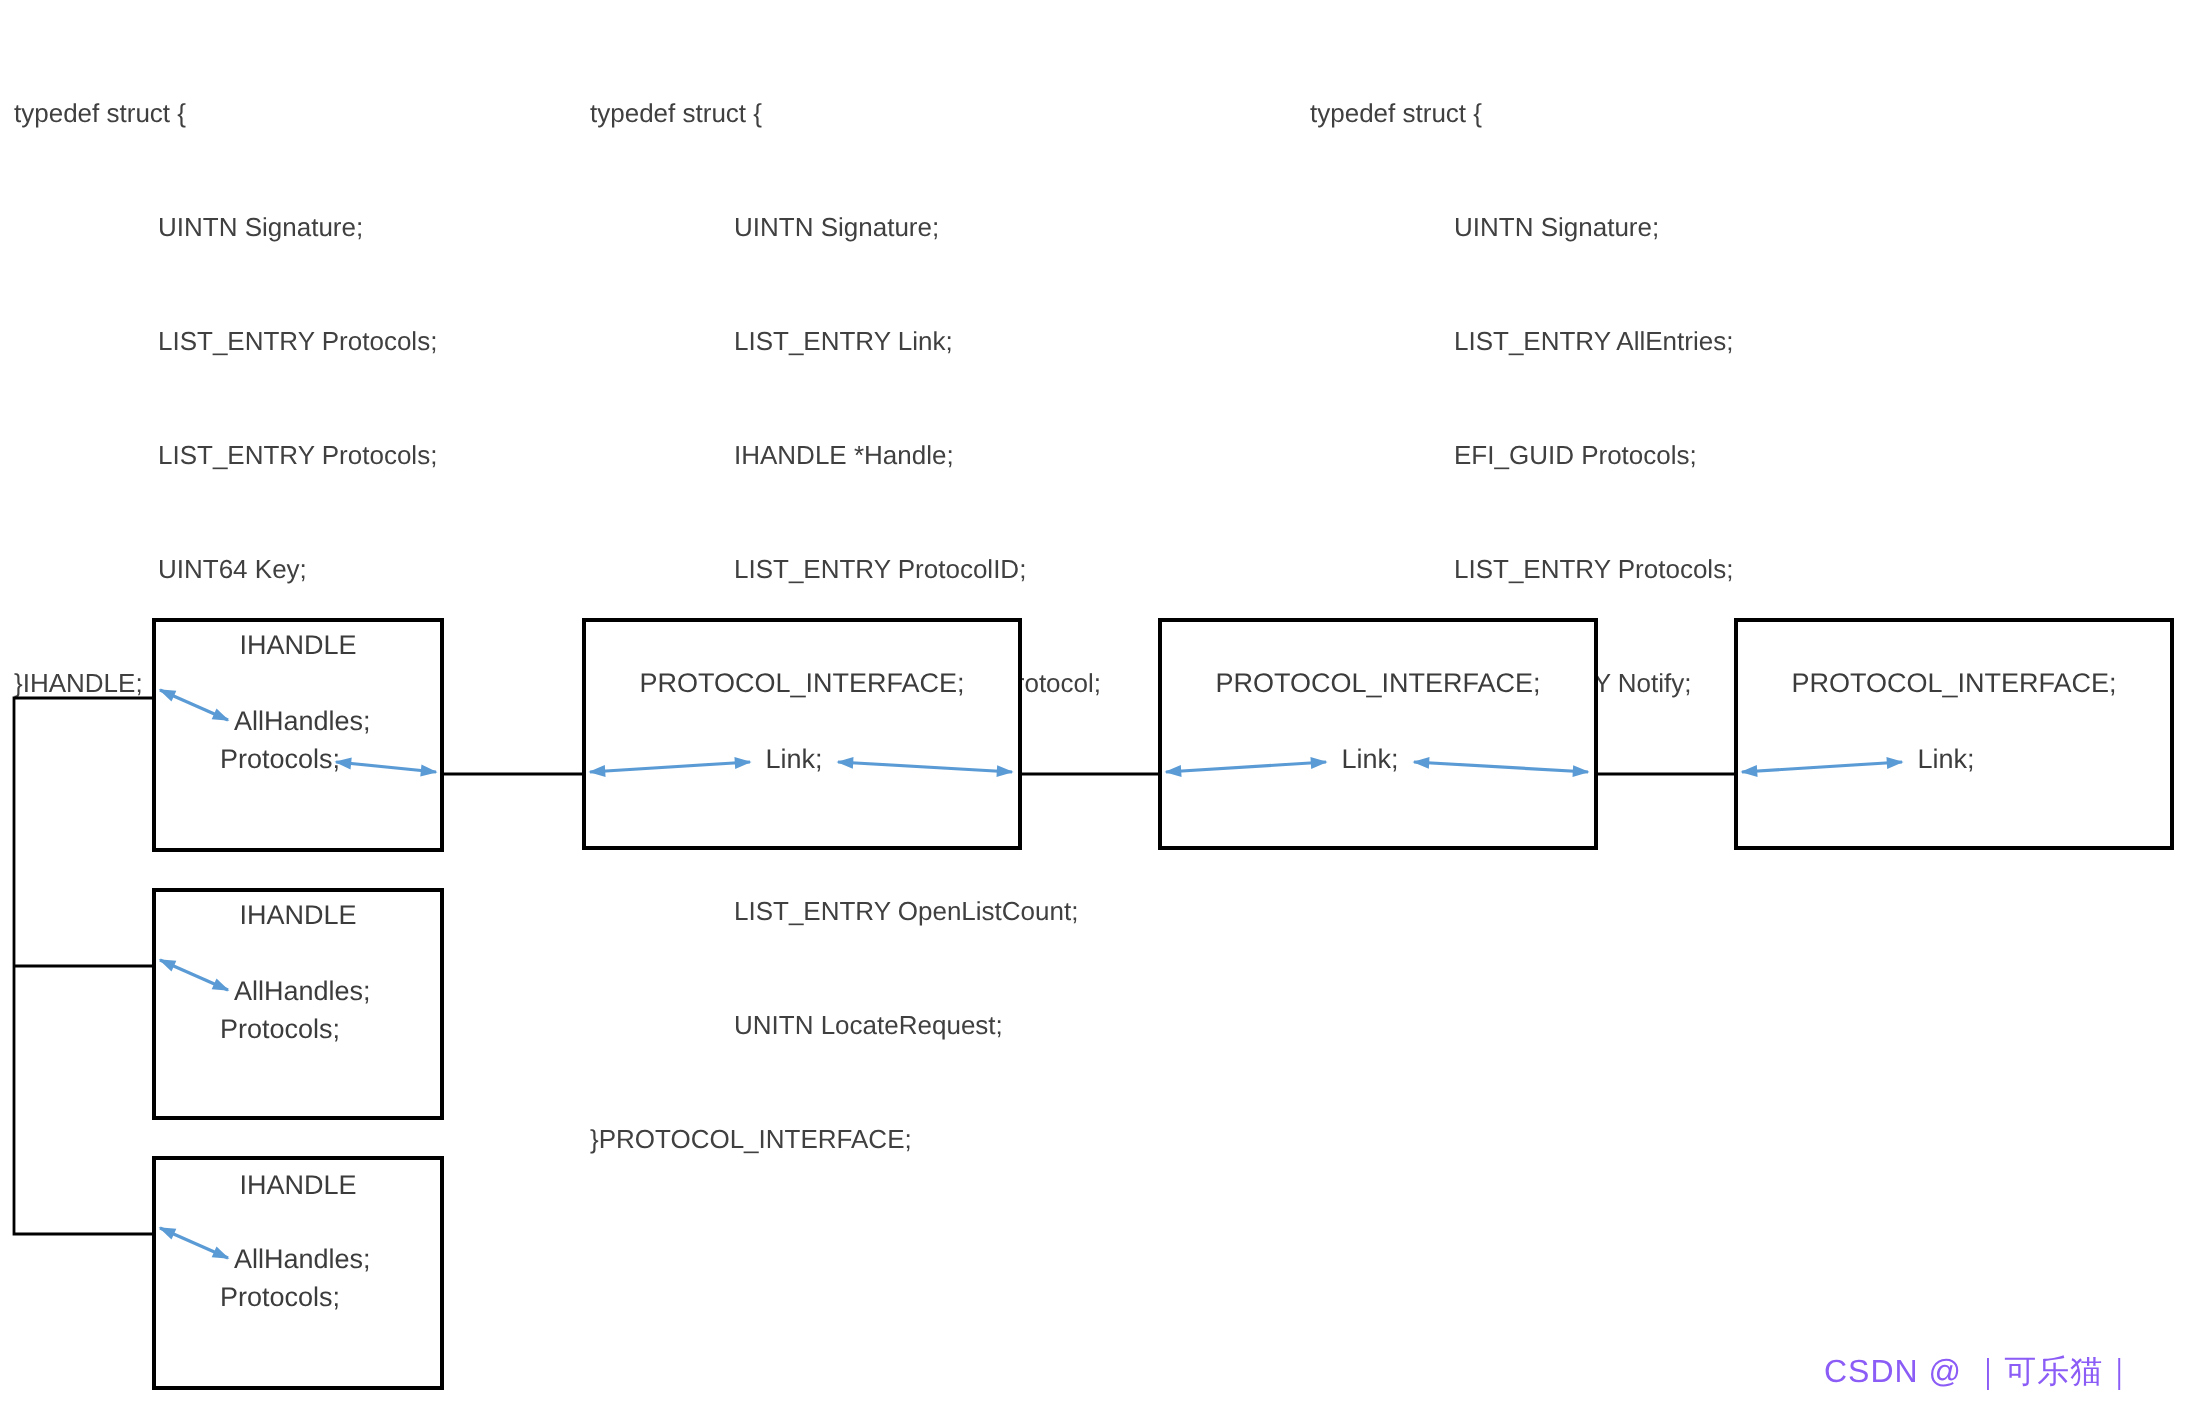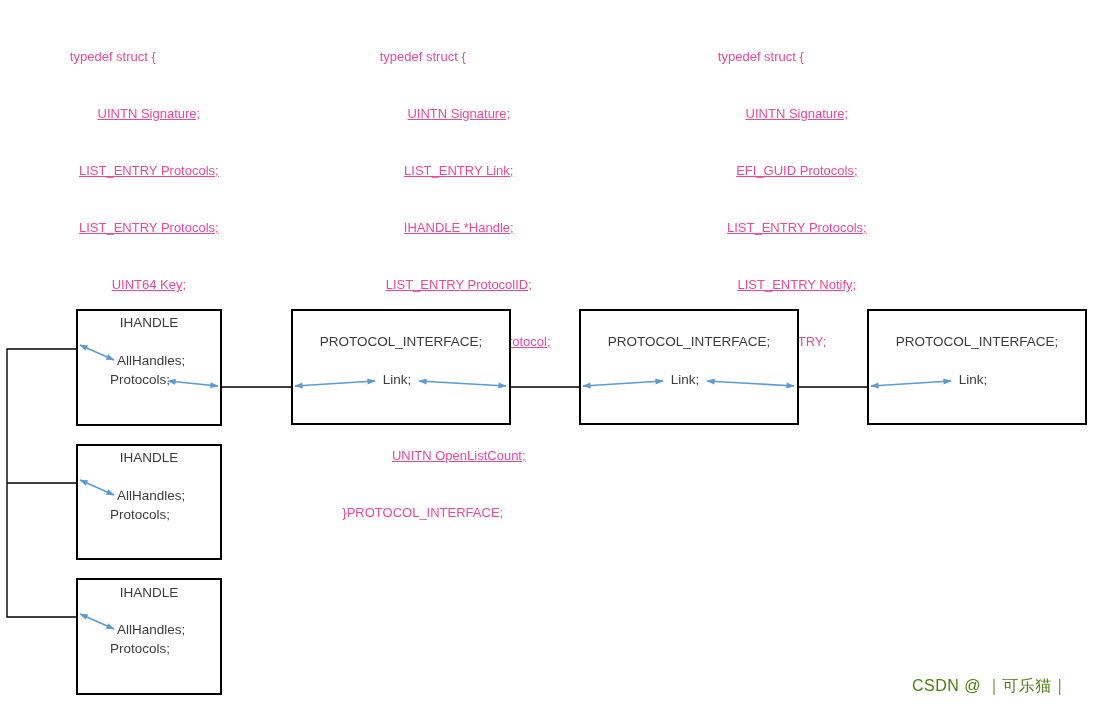--- a/index.html
+++ b/index.html
@@ -8,41 +8,40 @@
     font-family: "Liberation Sans", "DejaVu Sans", sans-serif;
   }
   .stage {
     position: relative;
     width: 1093px; height: 706px;
     background: #ffffff;
     overflow: hidden;
   }
   .code-block {
     position: absolute;
-    color: #ec4899;
+    color: #404040;
     font-size: 13px;
     line-height: 19px;
     white-space: pre;
-    text-align: center;
   }
   .code-line { height: 19px; }
-  .code-line.indent { padding-left: 72px; text-decoration: underline; }
+  .code-line.indent { padding-left: 72px; }
   .diagram-svg {
     position: absolute;
     left: 0; top: 295px;
   }
   .box-rect { fill: #ffffff; stroke: #000000; stroke-width: 2; }
   .black-line { stroke: #000000; stroke-width: 1.4; fill: none; }
   .blue-arrow { stroke: #5b9bd5; stroke-width: 1.6; fill: none; }
   .svg-text { fill: #3c3c3c; font-size: 13.5px; font-family: "Liberation Sans", "DejaVu Sans", sans-serif; }
   .watermark {
     position: absolute;
     left: 912px; top: 676px;
     width: 170px;
-    color: #4d7c0f;
+    color: #8b5cf6;
     font-size: 16px;
     letter-spacing: 0.5px;
     white-space: nowrap;
   }
 </style>
 </head>
 <body>
 
 <div class="stage">
 
@@ -56,27 +55,29 @@
   </div>
 
   <div class="code-block" style="left:295px; top:9px;">
     <div class="code-line">typedef struct {</div>
     <div class="code-line indent">UINTN Signature;</div>
     <div class="code-line indent">LIST_ENTRY Link;</div>
     <div class="code-line indent">IHANDLE *Handle;</div>
     <div class="code-line indent">LIST_ENTRY ProtocolID;</div>
     <div class="code-line indent">PROTOCOL_ENTRY *Protocol;</div>
     <div class="code-line indent">VOID *Interface;</div>
-    <div class="code-line indent">UNITN OpenListCount;</div>
+    <div class="code-line indent">LIST_ENTRY OpenListCount;</div>
+    <div class="code-line indent">UNITN LocateRequest;</div>
     <div class="code-line">}PROTOCOL_INTERFACE;</div>
   </div>
 
   <div class="code-block" style="left:655px; top:9px;">
     <div class="code-line">typedef struct {</div>
     <div class="code-line indent">UINTN Signature;</div>
+    <div class="code-line indent">LIST_ENTRY AllEntries;</div>
     <div class="code-line indent">EFI_GUID Protocols;</div>
     <div class="code-line indent">LIST_ENTRY Protocols;</div>
     <div class="code-line indent">LIST_ENTRY Notify;</div>
     <div class="code-line">}PROTOCOL_ENTRY;</div>
   </div>
 
   <svg class="diagram-svg" width="1093" height="411" viewBox="0 0 1093 411">
     <defs>
       <marker id="bluehead" markerWidth="10" markerHeight="8" refX="8" refY="3.2" orient="auto-start-reverse" markerUnits="userSpaceOnUse">
         <path d="M0.4,0.2 L8.8,3.2 L0.4,6.2 Z" fill="#5b9bd5"></path>

